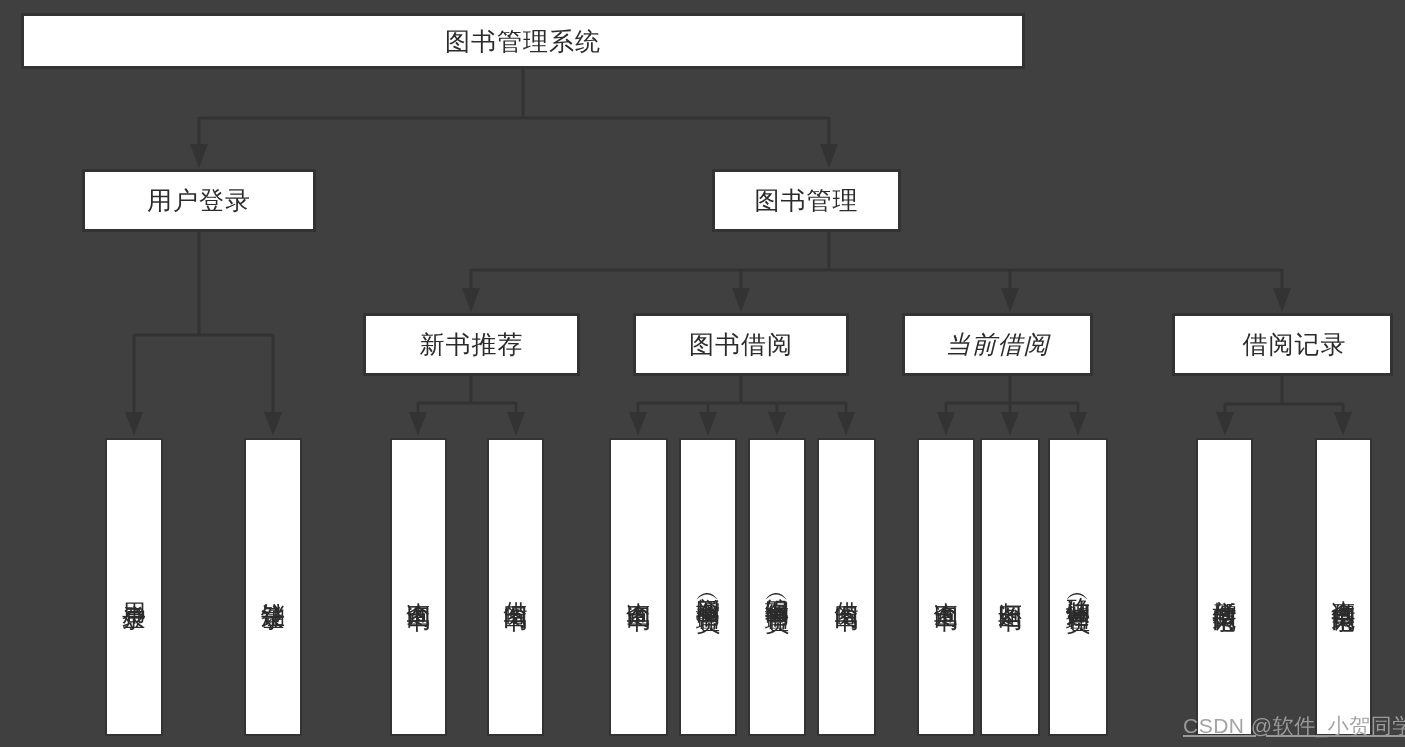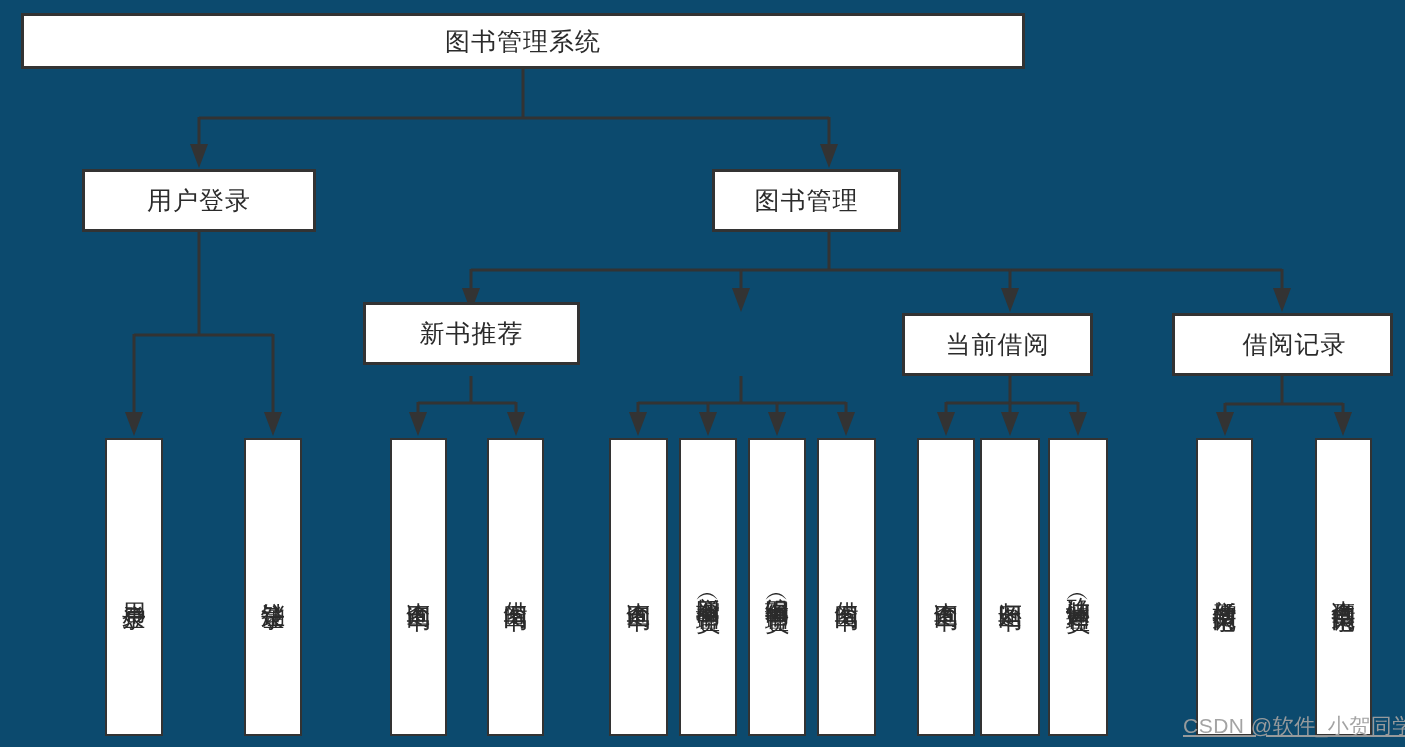--- a/index.html
+++ b/index.html
@@ -5,21 +5,21 @@
   html, body {
     margin: 0;
     padding: 0;
     background: #ffffff;
     font-family: "Liberation Sans", sans-serif;
   }
   .canvas {
     position: relative;
     width: 1405px;
     height: 747px;
-    background: #0c4a6e;
+    background: #404040;
     overflow: hidden;
   }
   svg.wires {
     position: absolute;
     left: 0; top: 0;
     width: 1405px;
     height: 747px;
   }
   svg.wires line {
     stroke: #333333;
@@ -137,22 +137,23 @@
       <polygon points="1216,412 1234,412 1225,436"></polygon>
       <polygon points="1334,412 1352,412 1343,436"></polygon>
     </g>
   </svg>
 
   <div class="node" style="left:21px; top:13px; width:1004px; height:56px;">图书管理系统</div>
 
   <div class="node" style="left:82px; top:169px; width:234px; height:63px;">用户登录</div>
   <div class="node" style="left:712px; top:169px; width:189px; height:63px;">图书管理</div>
 
-  <div class="node" style="left:363px; top:302px; width:217px; height:63px;">新书推荐</div>
-  <div class="node" style="left:902px; top:313px; width:191px; height:63px;">当前借阅</div>
+  <div class="node" style="left:363px; top:313px; width:217px; height:63px;">新书推荐</div>
+  <div class="node" style="left:633px; top:313px; width:216px; height:63px;">图书借阅</div>
+  <div class="node" style="left:902px; top:313px; width:191px; height:63px;font-style:italic;">当前借阅</div>
   <div class="node" style="left:1172px; top:313px; width:221px; height:63px;padding-left:24px;">借阅记录</div>
 
   <div class="node leaf" style="left:105px; top:438px; width:58px; height:298px;">
     <span>用户登录</span>
   </div>
   <div class="node leaf" style="left:244px; top:438px; width:58px; height:298px;">
     <span>注销登录</span>
   </div>
 
   <div class="node leaf" style="left:390px; top:438px; width:57px; height:298px;">

